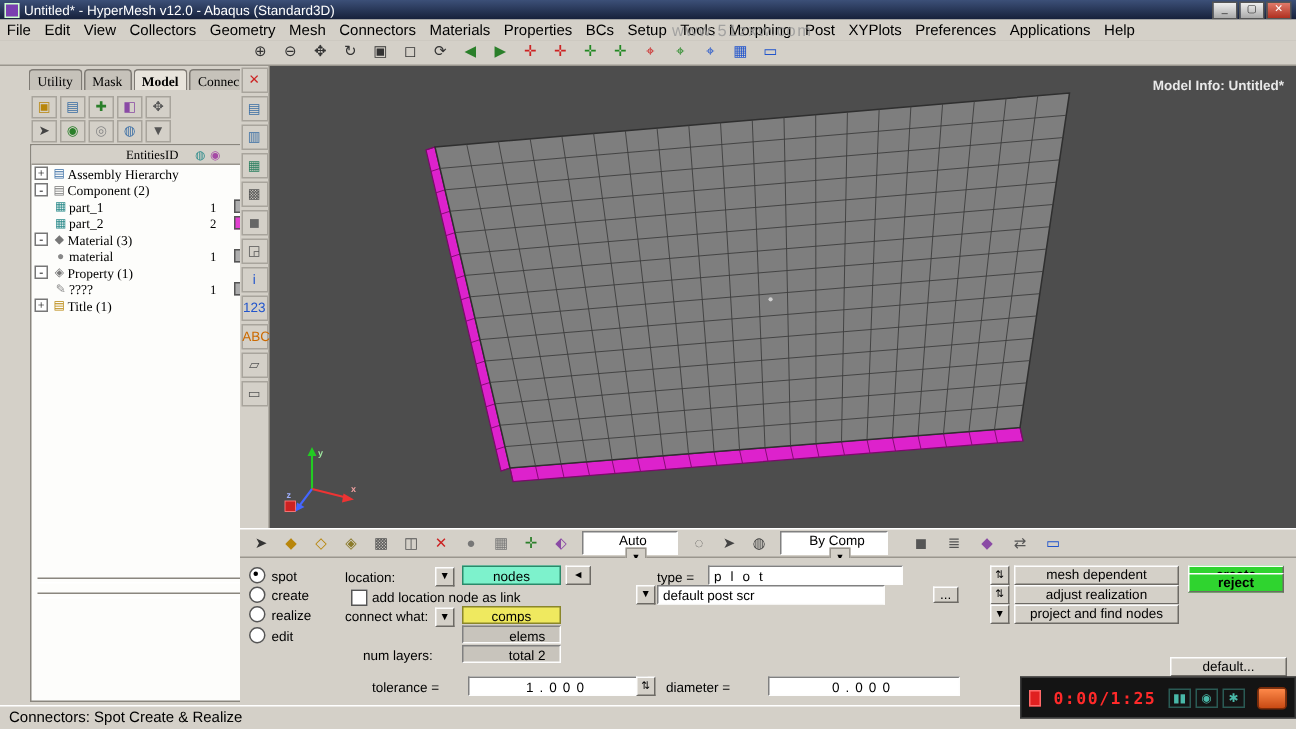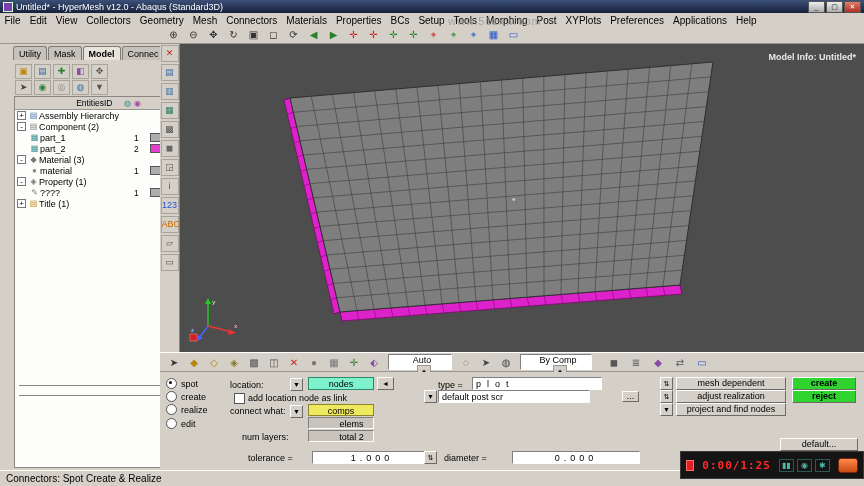--- a/index.html
+++ b/index.html
@@ -12,21 +12,21 @@
   .win-btn{width:15px;height:10px;background:linear-gradient(#eee,#aaa);border:1px solid #555;font-size:7px;line-height:9px;text-align:center;color:#222;}
   .win-close{background:linear-gradient(#e07a6a,#b03020);color:#fff;}
   
   .menubar{left:0;top:13px;width:864px;height:14px;background:#d4d0c8;display:flex;align-items:center;font-size:10px;border-bottom:1px solid #b8b4ac;}
   .menubar span{padding:0 4.5px;}
   
   .toolbar{left:0;top:27px;width:864px;height:17px;background:#d4d0c8;border-bottom:1px solid #9a968e;display:flex;align-items:center;padding-left:164px;box-sizing:border-box;gap:1px;}
   .tb-icon{width:17px;height:14px;font-size:10px;line-height:14px;text-align:center;border:1px solid transparent;}
   .watermark{left:448px;top:15px;font-size:11px;color:#9a9a9a;opacity:.85;z-index:6;letter-spacing:1px;}
   
-  .leftpanel{left:12px;top:44px;width:160px;height:426px;background:#d4d0c8;border-right:1px solid #8a867e;box-sizing:border-box;}
+  .leftpanel{left:18px;top:44px;width:160px;height:426px;background:#d4d0c8;border-right:1px solid #8a867e;box-sizing:border-box;font-family:Liberation Serif, serif;}
   .tabs{position:absolute;left:1px;top:2px;height:16px;display:flex;font-size:9px;}
   .tab{padding:2px 5px 0;border:1px solid #7f7b75;border-bottom:none;background:#c6c2ba;border-radius:3px 3px 0 0;margin-right:1px;height:14px;box-sizing:border-box;}
   .tab.active{background:#e8e4dc;font-weight:bold;}
   .tabscroll{width:18px;height:13px;font-size:7px;text-align:center;line-height:13px;background:#d4d0c8;border:1px solid #8a867e;margin-left:2px;}
   .iconrow{position:absolute;display:flex;gap:2px;left:3px;}
   .sm-icon{width:15px;height:13px;border:1px solid #a8a49c;background:#d4d0c8;font-size:9px;line-height:13px;text-align:center;}
   .tree-area{position:absolute;left:2px;top:52px;width:155px;height:372px;background:#fdfdfb;border:1px solid #8a867e;box-sizing:border-box;}
   .tree-header{display:flex;height:12px;background:#d4d0c8;border-bottom:1px solid #9a968e;font-size:8.5px;align-items:center;}
   .tree-header .c1{width:86px;padding-left:3px;text-align:right;}
   .tree-header .c2{width:20px;}
@@ -412,21 +412,21 @@
     <span class="fld" style="left:352px;top:79px;width:128px;text-align:center;letter-spacing:4px">0.000</span>
 
     <span class="tgl" style="left:500px;top:5px">⇅</span>
     <span class="btn3" style="left:516px;top:5px;width:110px">mesh dependent</span>
     <span class="tgl" style="left:500px;top:18px">⇅</span>
     <span class="btn3" style="left:516px;top:18px;width:110px">adjust realization</span>
     <span class="tgl" style="left:500px;top:31px">▼</span>
     <span class="btn3" style="left:516px;top:31px;width:110px">project and find nodes</span>
 
     <span class="btn3 btn-green" style="left:632px;top:5px;width:64px">create</span>
-    <span class="btn3 btn-green" style="left:632px;top:18px;width:64px">reject</span>
+    <span class="btn3 btn-green" style="left:632px;top:10px;width:64px">reject</span>
 
     <span class="btn3" style="left:620px;top:66px;width:78px">default...</span>
   </div>
 
   <div class="abs recorder">
     <span class="rec-dot"></span>
     <span class="rec-time">0:00/1:25</span>
     <span style="display:flex;gap:3px;">
         <span class="rec-icon">▮▮</span>
         <span class="rec-icon">◉</span>

